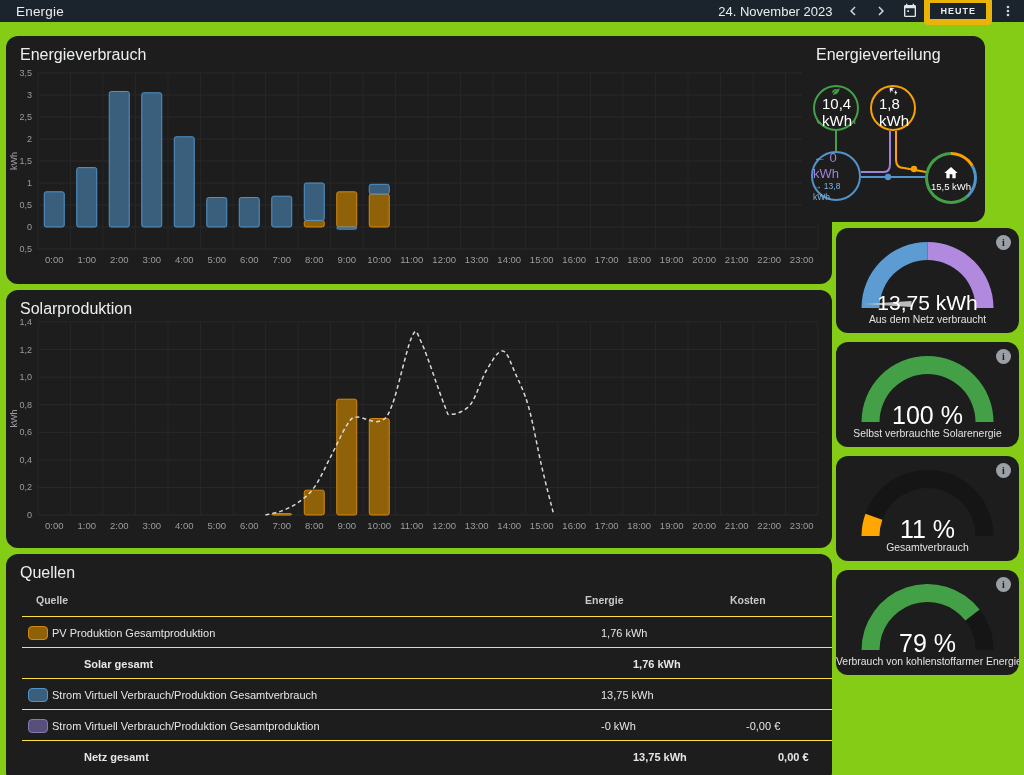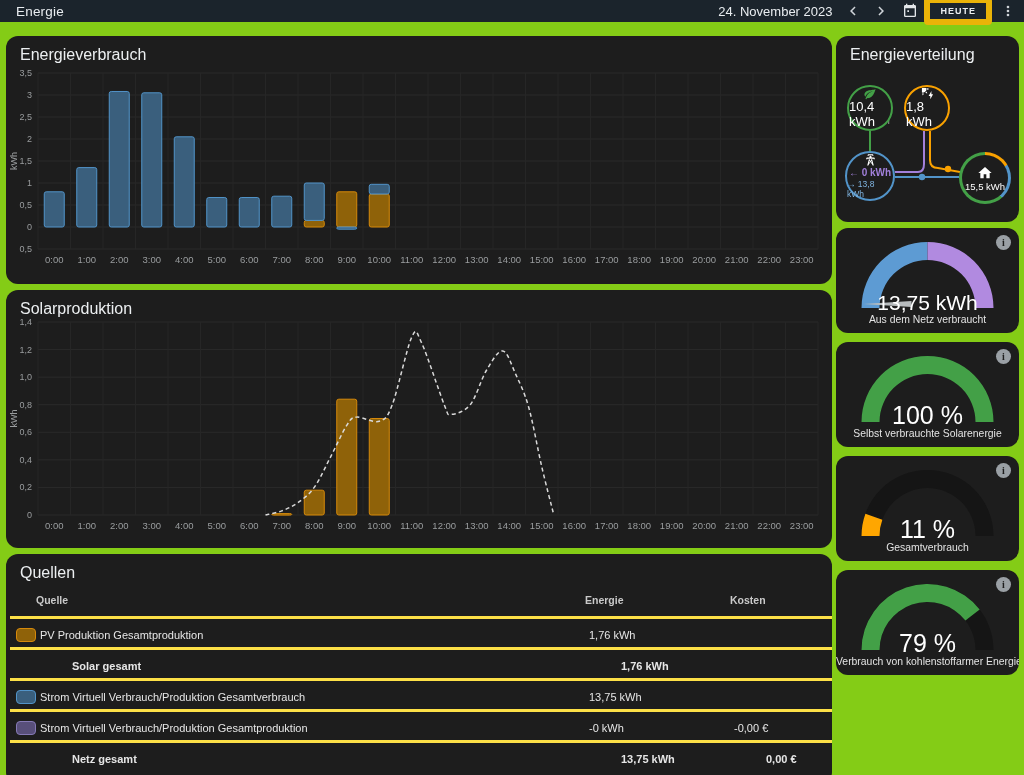--- a/index.html
+++ b/index.html
@@ -16,35 +16,35 @@
   .navchev{width:22px;height:22px;}
   #today-button{border:6px solid #eab308;border-radius:4px;color:#e9edf0;
         font-size:9px;font-weight:bold;letter-spacing:1px;padding:3px 10px;margin:0 8px 0 6px;}
   
   .card{position:absolute;background:#1d1d1d;border-radius:12px;overflow:hidden;}
   .card-title{position:absolute;left:14px;top:10px;font-size:16px;font-weight:500;color:#eceff1;}
   svg text{font-family:"Liberation Sans","DejaVu Sans",sans-serif;}
   
   .node{position:absolute;border-radius:50%;display:flex;flex-direction:column;
         align-items:center;justify-content:center;box-sizing:border-box;background:#1d1d1d;}
-  .node .val{font-size:13px;font-weight:500;color:#fff;line-height:1.1;}
+  .node .val{font-size:15px;font-weight:500;color:#fff;line-height:1.1;padding-left:7px;}
   .node-label{position:absolute;font-size:10px;color:#9e9e9e;transform:translateX(-50%);white-space:nowrap;margin-top:42px;}
   .ringwrap{position:absolute;border-radius:50%;}
   .ringwrap .inner{position:absolute;left:3px;top:3px;right:3px;bottom:3px;border-radius:50%;
         background:#1d1d1d;display:flex;flex-direction:column;align-items:center;justify-content:center;}
   
   .gauge-label{position:absolute;left:0;right:0;top:86px;text-align:center;
                font-size:10.4px;color:#e3e3e3;white-space:nowrap;}
   .info-btn{position:absolute;right:8px;top:7px;width:15px;height:15px;border-radius:50%;
             background:#9aa0a5;color:#1d1d1d;font-size:10px;font-weight:bold;
             display:flex;align-items:center;justify-content:center;cursor:pointer;
             font-family:"Liberation Serif",serif;}
   
   .src-col-header{position:absolute;font-size:10.5px;font-weight:bold;color:#c9c9c9;}
-  .src-row{position:absolute;left:4px;width:826px;height:31px;border-top:3px solid #fde047;}
+  .src-row{position:absolute;left:16px;width:826px;height:31px;border-top:1px solid #fde047;}
   .src-row .lbl{position:absolute;left:30px;top:50%;transform:translateY(-50%);font-size:11px;color:#e6e6e6;}
   .src-row .en{position:absolute;left:579px;top:50%;transform:translateY(-50%);font-size:11px;color:#e6e6e6;}
   .src-row .co{position:absolute;left:724px;top:50%;transform:translateY(-50%);font-size:11px;color:#e6e6e6;}
   .src-row.total .lbl,.src-row.total .en,.src-row.total .co{font-weight:bold;margin-left:32px;}
   .swatch{position:absolute;left:6px;top:50%;transform:translateY(-50%);
           width:18px;height:12px;border-radius:4px;border:1px solid;}
 </style>
 </head>
 <body>
 
@@ -269,21 +269,21 @@
           <div class="co">-0,00 €</div>
         </div>
         <div class="src-row total" style="top: 186px;">
           <div class="lbl">Netz gesamt</div>
           <div class="en">13,75 kWh</div>
           <div class="co">0,00 €</div>
         </div>
       </div>
   </div>
 
-  <div class="card" style="left:836px;top:36px;width:183px;height:186px;">
+  <div class="card" style="left:802px;top:36px;width:183px;height:186px;">
     <div class="card-title">Energieverteilung</div>
     <div id="dist-graph" style="position:absolute;left:0;top:0;width:183px;height:186px;">
         <svg width="183" height="186" style="position:absolute;left:0;top:0;">
           <path d="M 34 95 L 34 115" stroke="#43a047" stroke-width="2" fill="none"></path>
           <path d="M 59 136 L 82 136 Q 88 136 88 128 L 88 95" stroke="#a280db" stroke-width="2" fill="none"></path>
           <path d="M 94 95 L 94 124 Q 94 132 102 132 L 124 136" stroke="#f9a100" stroke-width="2" fill="none"></path>
           <path d="M 59 141 L 123 141" stroke="#5294c9" stroke-width="2" fill="none"></path>
           <circle cx="86" cy="141" r="3.2" fill="#5294c9"></circle>
           <circle cx="112" cy="133" r="3.2" fill="#f9a100"></circle>
         </svg>
@@ -300,21 +300,21 @@
         <div class="node" style="left: 68px; top: 49px; width: 46px; height: 46px; border: 2px solid rgb(249, 161, 0);">
           <svg width="15" height="15" viewBox="0 0 24 24">
             <path d="M11.45,2V5.55L15,3.77L11.45,2M10.45,8L8,10.46L11.75,11.71L10.45,8M2,11.45L3.77,15L5.55,11.45H2M10,2H2V10C2.57,10.17 3.17,10.25 3.77,10.25C7.35,10.26 10.26,7.35 10.27,3.75C10.26,3.16 10.17,2.57 10,2M17,22V16H14L19,7V13H22L17,22Z" fill="#ffffff"></path>
           </svg>
           <div class="val">1,8 kWh</div>
         </div>
         <div class="node" style="left: 9px; top: 115px; width: 50px; height: 50px; border: 2px solid rgb(82, 148, 201);">
           <svg width="15" height="15" viewBox="0 0 24 24">
             <path d="M8.28,5.45L6.5,4.55L7.76,2H16.23L17.5,4.55L15.72,5.44L15,4H9L8.28,5.45M18.62,8H14.09L13.3,5H10.7L9.91,8H5.38L4.1,10.55L5.89,11.44L6.62,10H17.38L18.1,11.45L19.89,10.56L18.62,8M17.77,22H15.7L15.46,21.1L12,15.9L8.53,21.1L8.3,22H6.23L9.12,11H11.19L10.83,12.35L12,14.1L13.16,12.35L12.81,11H14.88L17.77,22M11.4,15L10.5,13.65L9.32,18.13L11.4,15M14.68,18.12L13.5,13.64L12.6,15L14.68,18.12Z" fill="#ffffff"></path>
           </svg>
-          <div style="color: rgb(162, 128, 219); font-size: 10px; font-weight: 700; line-height: 1.2;">← 0 kWh</div>
+          <div style="color: rgb(162, 128, 219); font-size: 13px; font-weight: 400; line-height: 1.2;">← 0 kWh</div>
           <div style="color: rgb(127, 180, 224); font-size: 8.5px; font-weight: 500; line-height: 1.2;">→ 13,8 kWh</div>
         </div>
         <div class="ringwrap" style="left: 123px; top: 116px; width: 52px; height: 52px; background: conic-gradient(rgb(249, 161, 0) 20deg, rgb(249, 161, 0) 59.6deg, rgb(82, 148, 201) 59.6deg, rgb(82, 148, 201) 138.8deg, rgb(67, 160, 71) 138.8deg, rgb(67, 160, 71) 380deg);">
           <div class="inner">
             <svg width="16" height="16" viewBox="0 0 24 24">
               <path d="M10,20V14H14V20H19V12H22L12,3L2,12H5V20H10Z" fill="#ffffff"></path>
             </svg>
             <div style="font-size: 9.5px; font-weight: 500; color: rgb(255, 255, 255);">15,5 kWh</div>
           </div>
         </div>

